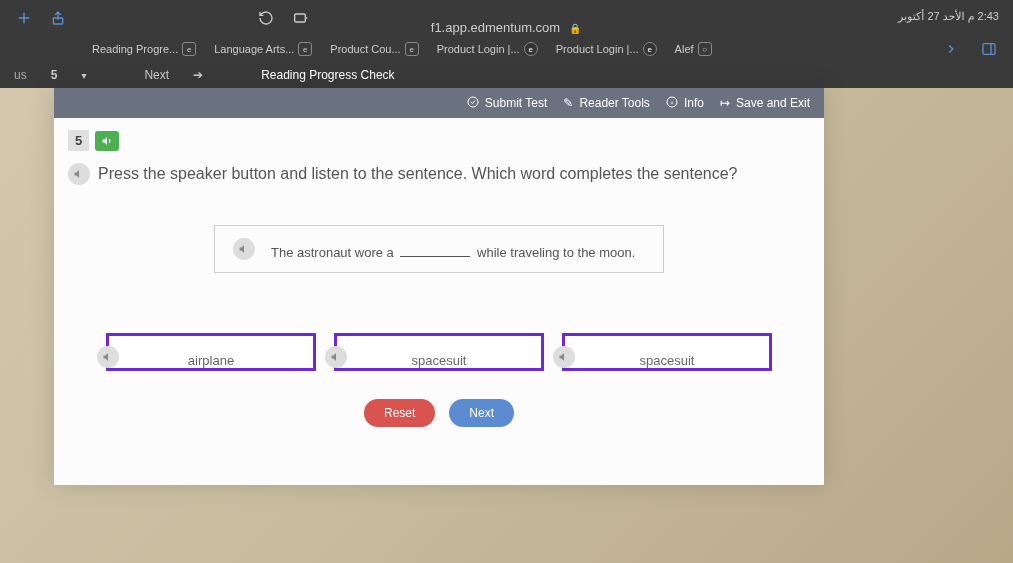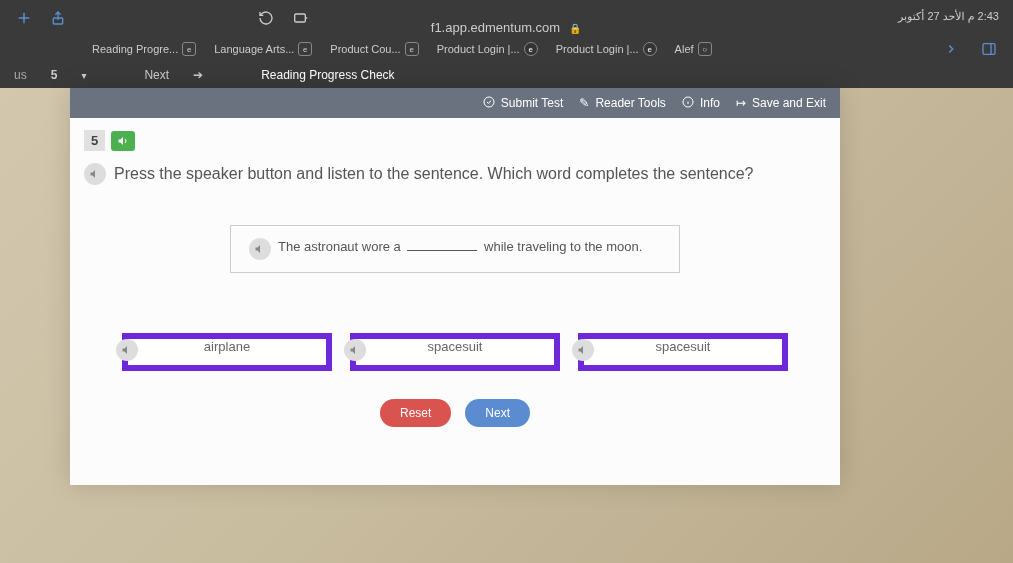--- a/index.html
+++ b/index.html
@@ -98,21 +98,21 @@
     .app-bar-item {
       display: flex;
       align-items: center;
       gap: 6px;
       cursor: pointer;
     }
 
     
     .content-wrap {
       position: absolute;
-      left: 70px;
+      left: 54px;
       top: 88px;
       width: 770px;
       height: 397px;
       background: #fcfcfc;
       box-shadow: 0 0 24px rgba(0,0,0,.15);
       padding: 0;
       transform-origin: top center;
     }
     .content-inner {
       padding: 12px 14px 30px 14px;
@@ -159,22 +159,22 @@
     .prompt-text {
       color: #555;
       font-size: 16px;
     }
     .sentence-box {
       border: 1px solid #ccc;
       width: 450px;
       margin: 0 auto 60px auto;
       padding: 12px 18px;
       display: flex;
-      align-items: flex-start;
-      gap: 7px;
+      align-items: flex-end;
+      gap: 16px;
     }
     .sentence-text {
       color: #555;
       font-size: 13px;
     }
     .blank-line {
       display: inline-block;
       border-bottom: 1px solid #555;
       width: 70px;
       height: 1em;
@@ -182,25 +182,25 @@
       margin: 0 3px;
     }
     .options-row {
       display: flex;
       gap: 18px;
       justify-content: center;
       margin-bottom: 28px;
     }
     .option {
       position: relative;
-      border: 6px solid #6d28d9;
+      border: 3px solid #6d28d9;
       width: 210px;
       height: 38px;
       display: flex;
-      align-items: flex-start;
+      align-items: flex-end;
       justify-content: center;
       color: #666;
       font-size: 13px;
       cursor: pointer;
       background: #fff;
     }
     .option-speaker {
       position: absolute;
       left: -12px;
       width: 22px;

